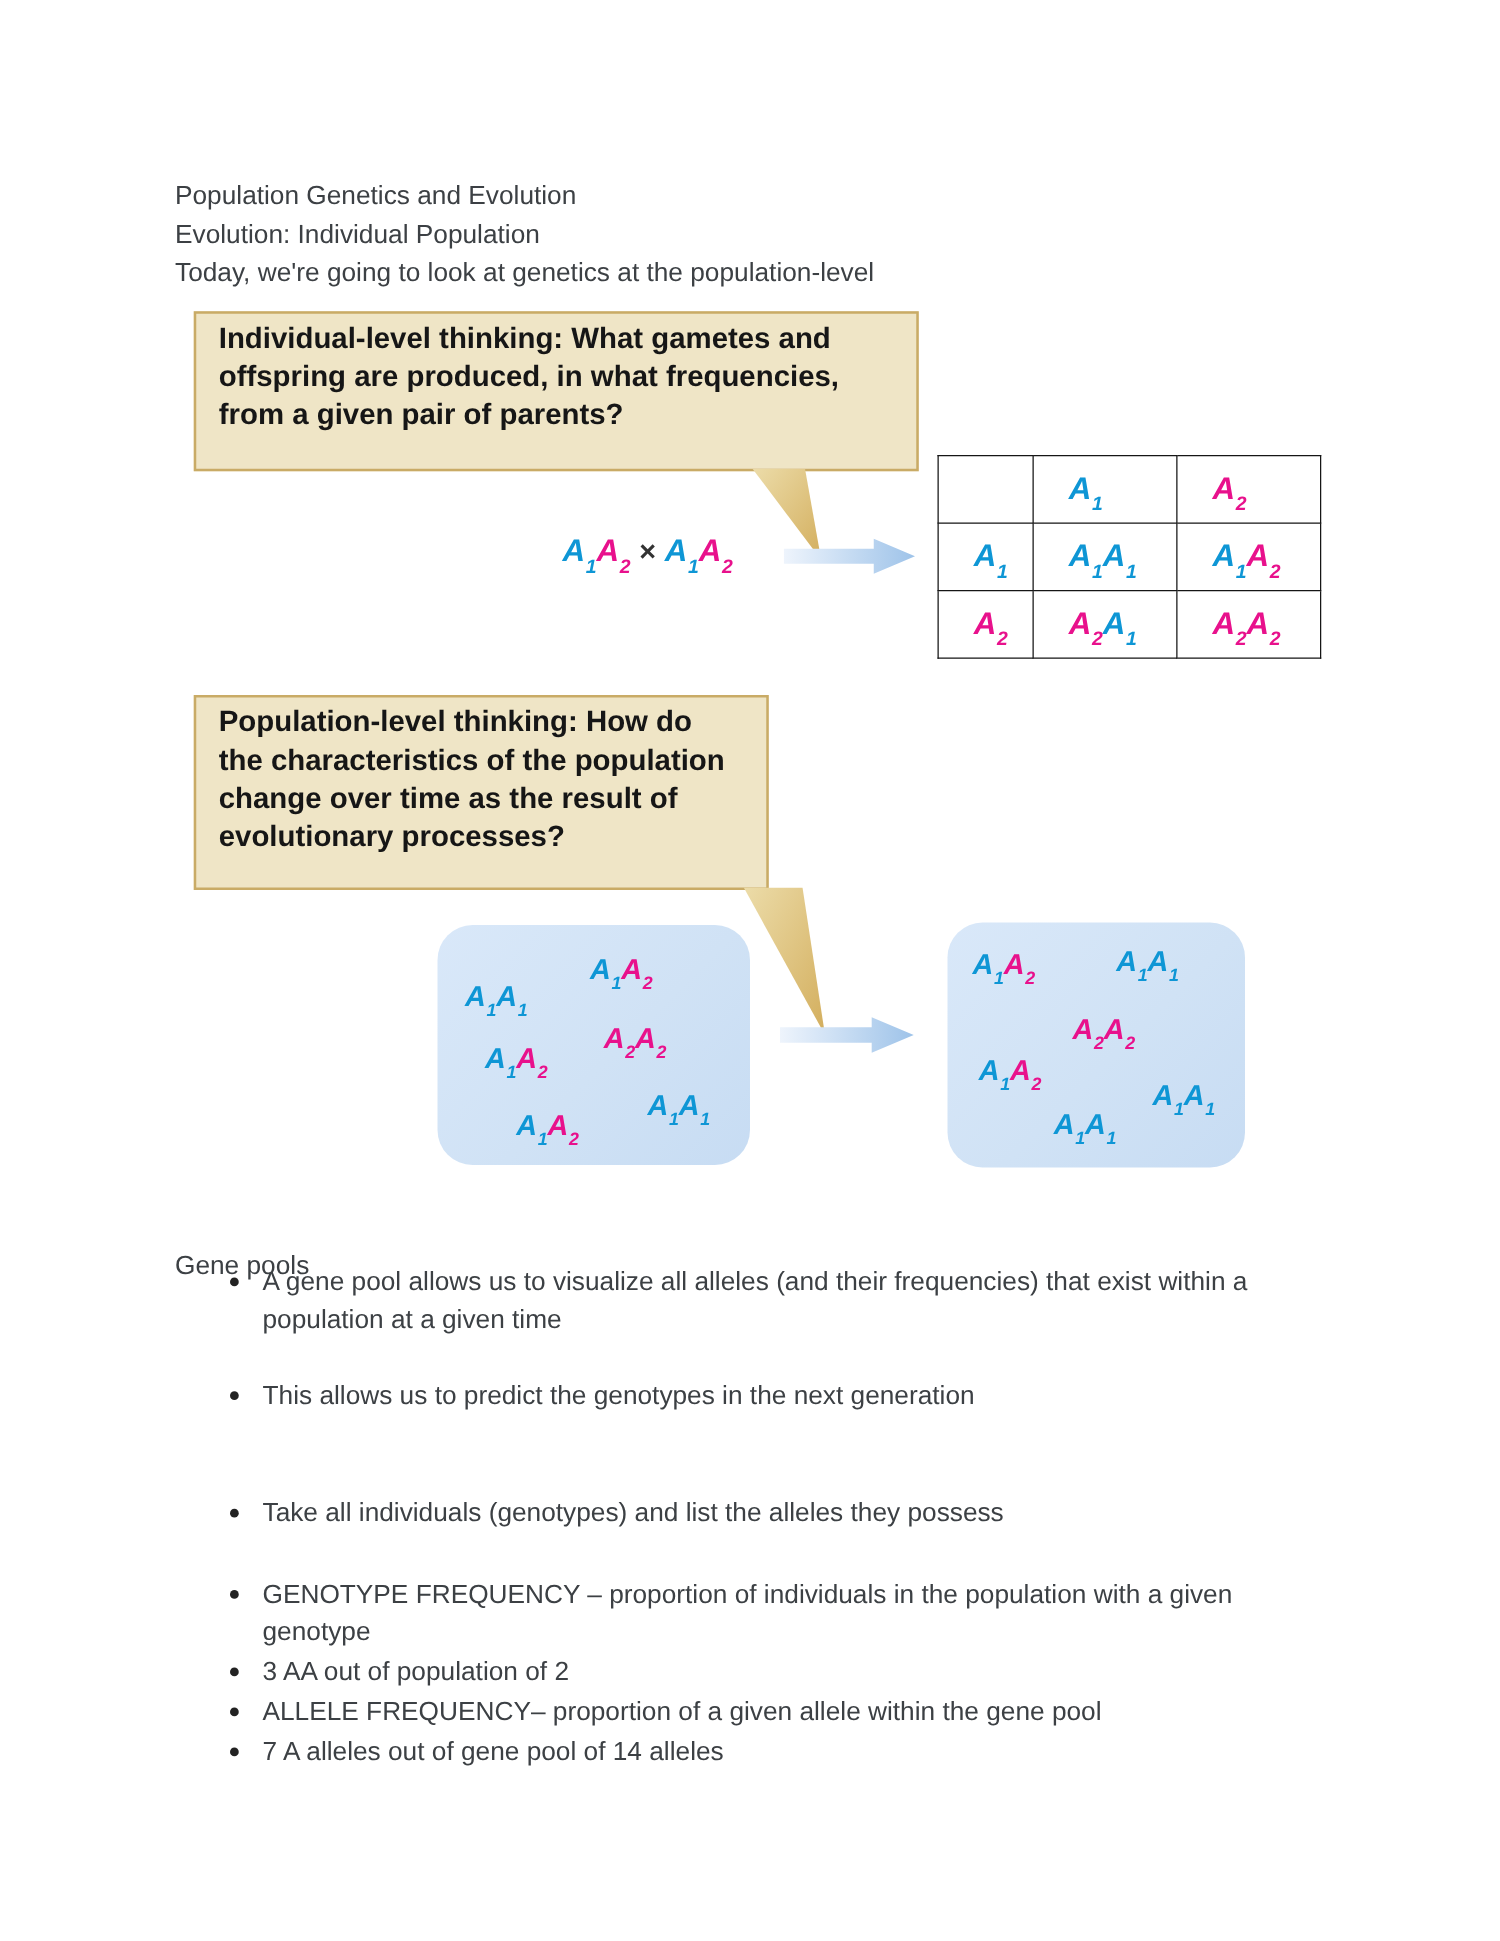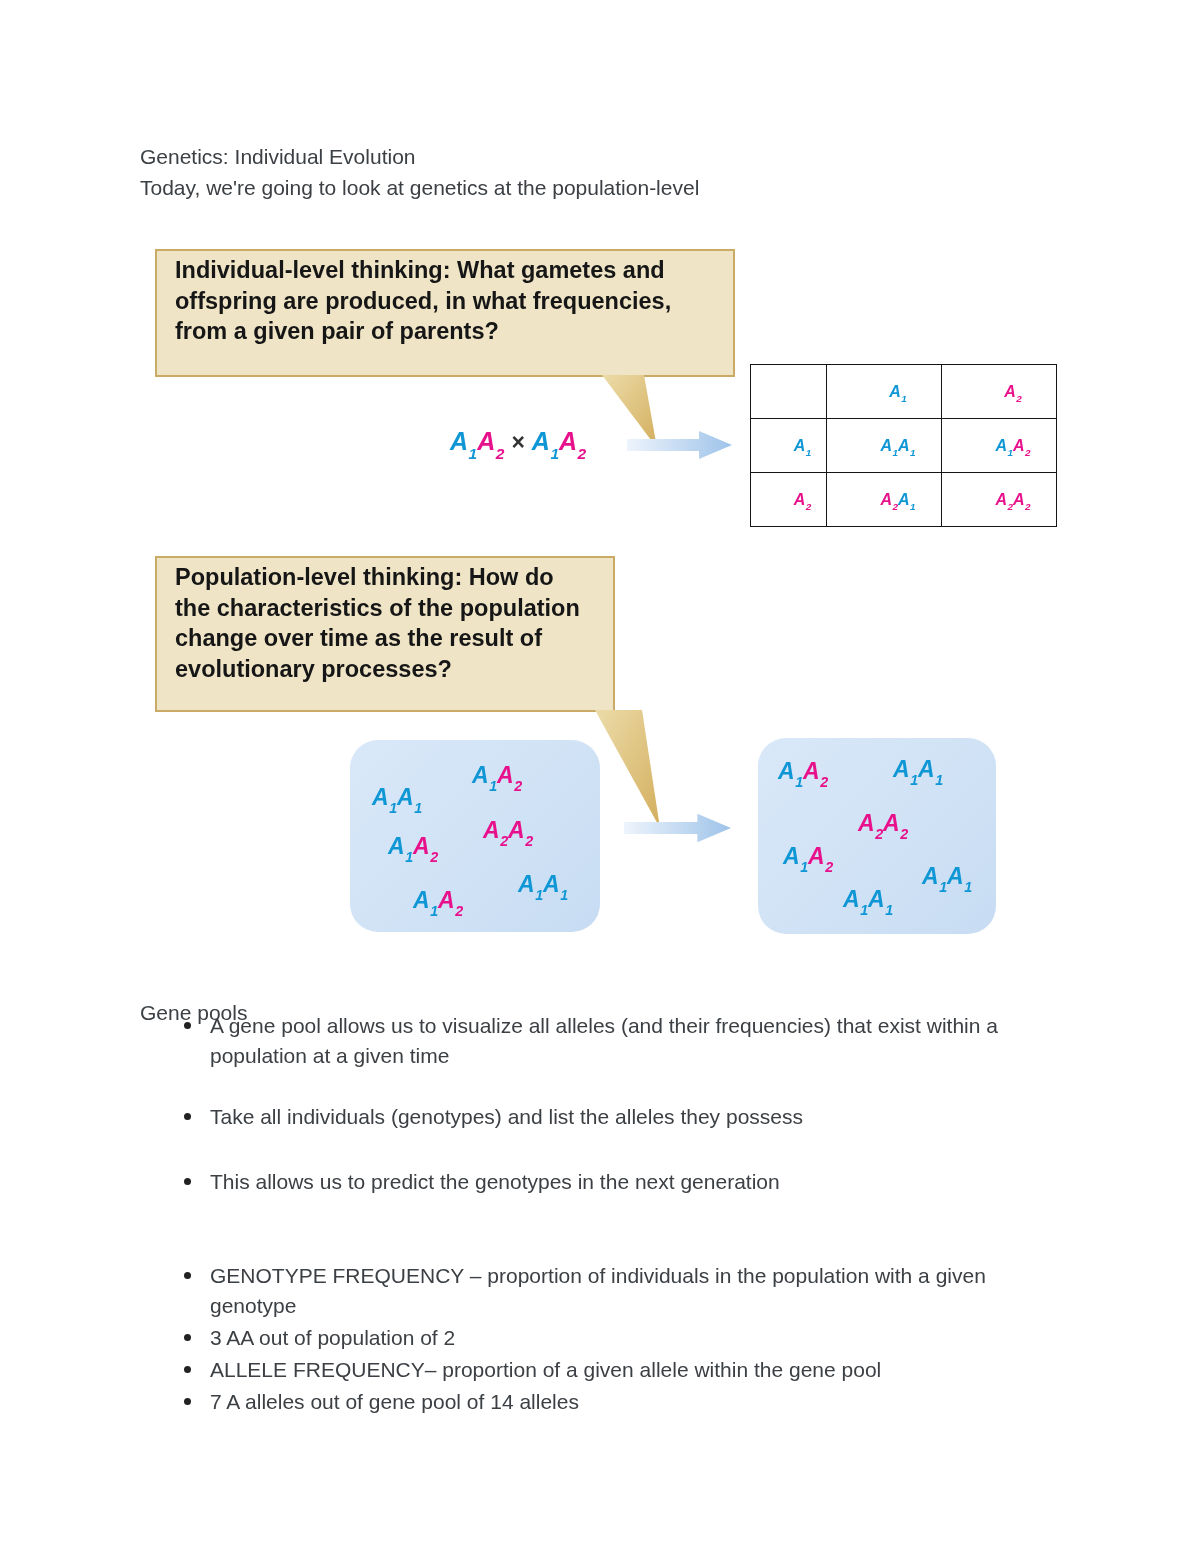--- a/index.html
+++ b/index.html
@@ -34,22 +34,22 @@
 
   .cross { position:absolute; left:450px; top:427px; font-size:25px; white-space:nowrap; }
   .cross-op { font-weight:700; color:#333; margin:0 7px; font-size:23px; }
 
   .arrow { position:absolute; }
   .arrow1 { left:627px; top:430px; width:106px; height:30px; }
   .arrow2 { left:624px; top:812px; width:108px; height:32px; }
 
   table.punnett { position:absolute; left:750px; top:364px; border-collapse:collapse; }
   .punnett td {
-    border:1.6px solid #151515; text-align:center; vertical-align:middle;
-    font-size:16px; height:54px;padding-left:28px;
+    border:1.6px solid #151515; vertical-align:middle;
+    font-size:25px; height:54px;padding-left:28px;
   }
   .punnett td.c0 { width:76px; }
   .punnett td.cw { width:115px; }
 
   .allele { font-weight:700; font-style:italic; }
   .allele sub { font-size:0.62em; font-style:italic; line-height:0; position:relative; bottom:-0.18em; margin-left:0.5px; }
   .allele-1 { color:var(--allele1); }
   .allele-2 { color:var(--allele2);margin-top:16px; }
 
   .pop {
@@ -83,21 +83,22 @@
   .b2 { margin-bottom:35px; }
   .b3 { margin-bottom:64px; }
   .b4 .btext { max-width:780px; }
 </style>
 </head>
 <body>
 
 <div class="page">
 
   <div class="intro">
-    <div>Genetics: Individual Evolution</div>
+    <div>Population Genetics and Evolution</div>
+    <div>Evolution: Individual Population</div>
     <div>Today, we're going to look at genetics at the population-level</div>
   </div>
 
   <div class="callout callout1">Individual-level thinking: What gametes and offspring are produced, in what frequencies, from a given pair of parents?</div>
 
   <svg class="tail tail1" viewBox="0 0 62 76">
     <defs>
       <linearGradient id="tg1" x1="0" y1="0" x2="1" y2="1">
         <stop offset="0" stop-color="#ecdca9"></stop>
           <stop offset="1" stop-color="#d3ae5d"></stop>
@@ -180,28 +181,28 @@
     <span class="gt g5"><span class="allele allele-1">A<sub>1</sub></span><span class="allele allele-1">A<sub>1</sub></span></span>
   </div>
 
   <div class="heading">Gene pools</div>
 
   <div class="bullets">
     <div class="bullet b1">
       <span class="dot"></span>
       <span class="btext">A gene pool allows us to visualize all alleles (and their frequencies) that exist within a population at a given time</span>
     </div>
+    <div class="bullet b3">
+      <span class="dot"></span>
+      <span class="btext">This allows us to predict the genotypes in the next generation</span>
+    </div>
     <div class="bullet b2">
       <span class="dot"></span>
       <span class="btext">Take all individuals (genotypes) and list the alleles they possess</span>
     </div>
-    <div class="bullet b3">
-      <span class="dot"></span>
-      <span class="btext">This allows us to predict the genotypes in the next generation</span>
-    </div>
     <div class="bullet b4">
       <span class="dot"></span>
       <span class="btext">GENOTYPE FREQUENCY – proportion of individuals in the population with a given genotype</span>
     </div>
     <div class="bullet">
       <span class="dot"></span>
       <span class="btext">3 AA out of population of 2</span>
     </div>
     <div class="bullet">
       <span class="dot"></span>

